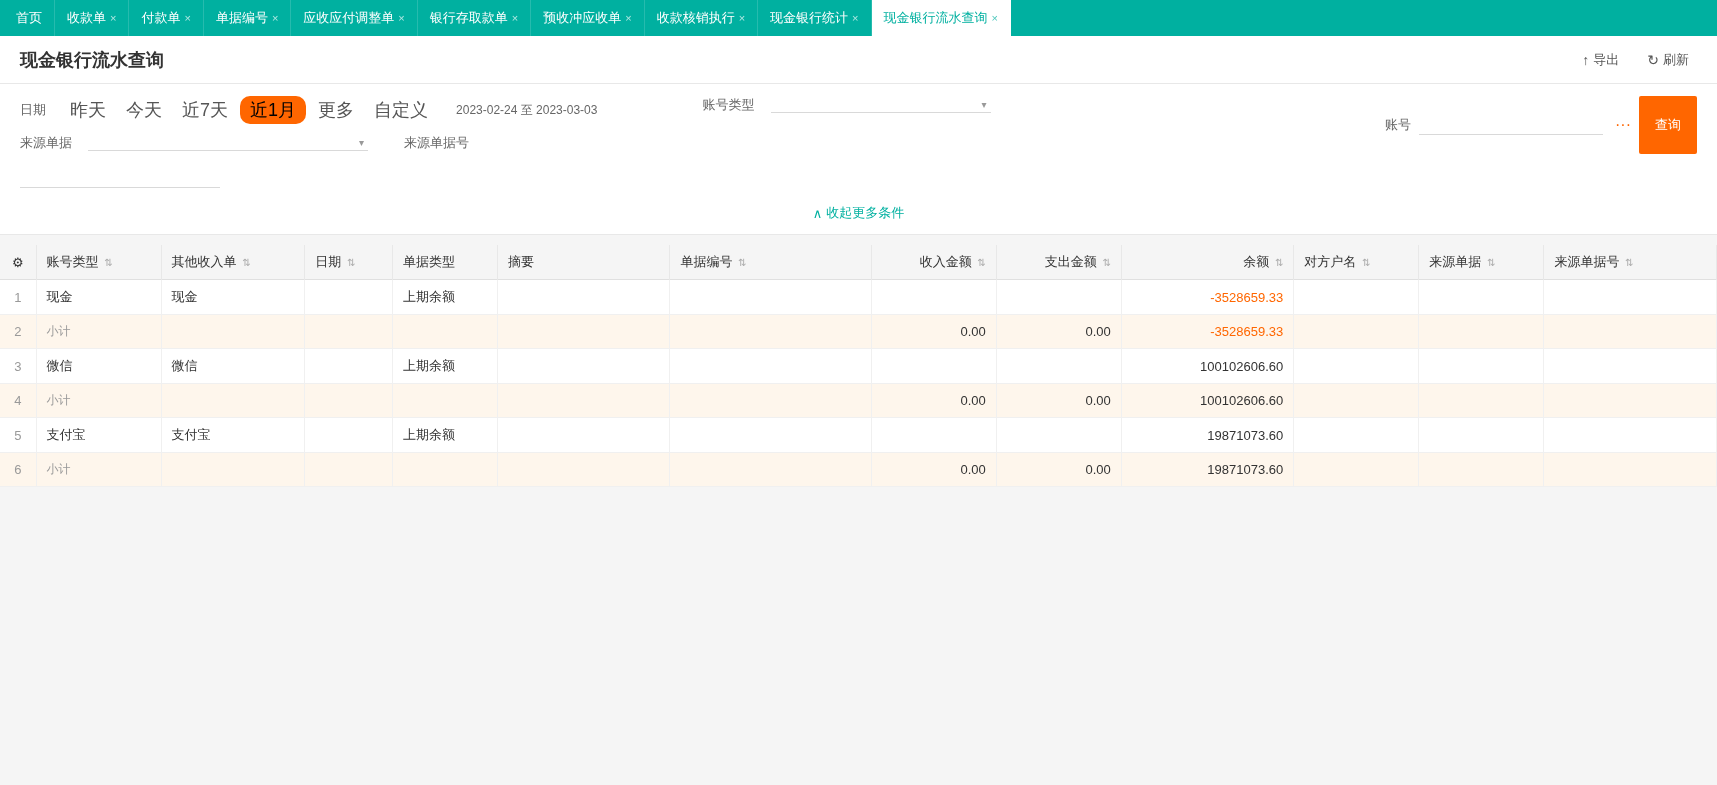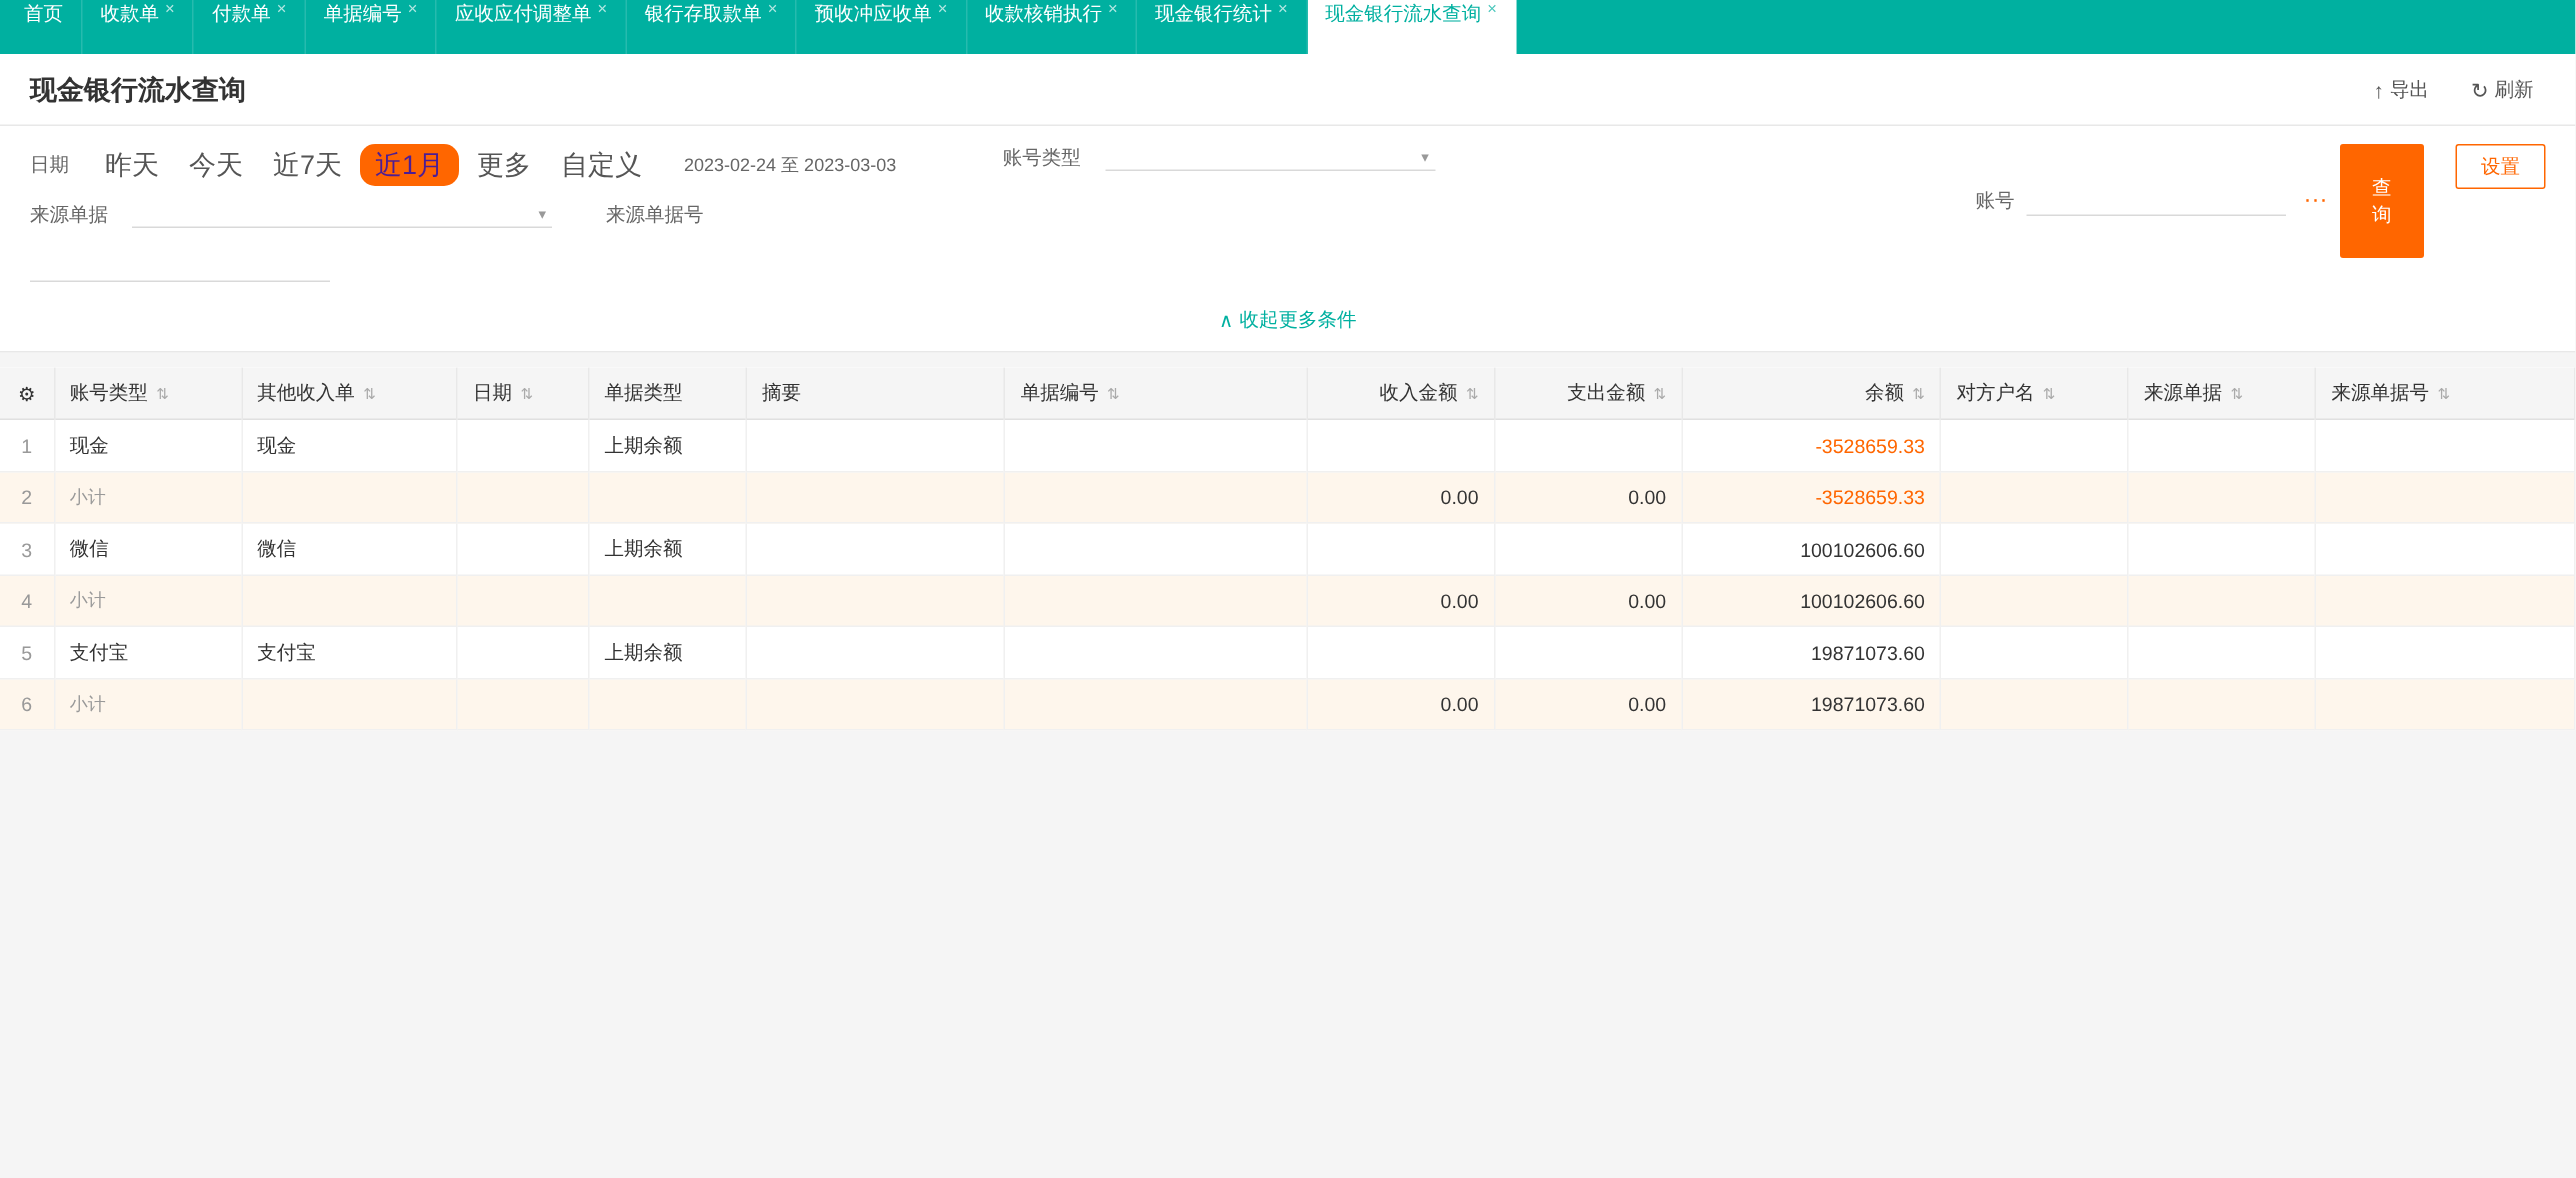--- a/index.html
+++ b/index.html
@@ -12,20 +12,21 @@
       align-items: center;
       height: 36px;
       padding: 0 4px;
       overflow: hidden;
     }
     .nav-item {
       color: #fff;
       padding: 0 12px;
       height: 36px;
       display: flex;
+      align-items: center;
       cursor: pointer;
       white-space: nowrap;
       font-size: 13px;
       border-right: 1px solid rgba(255,255,255,0.15);
     }
     .nav-item.active {
       background: #fff;
       color: #00b0a0;
     }
     .nav-close {
@@ -90,21 +91,21 @@
     .date-opt {
       padding: 2px 8px;
       cursor: pointer;
       color: #555;
       font-size: 18px;
       border-radius: 2px;
       text-align: right;
     }
     .date-opt.active {
       background: #f60;
-      color: #4c1d95;
+      color: #000000;
       border-radius: 10px;
       padding: 2px 10px;
     }
     .date-range {
       color: #666;
       font-size: 12px;
       margin-left: 4px;
     }
     .filter-select {
       display: flex;
@@ -317,23 +318,20 @@
       </div>
     </div>
 
     <div style="display:flex; flex-direction:row; gap:8px; align-items:flex-start;">
       <div style="display:flex; align-items:center; gap:8px;">
         <span class="filter-label">账号</span>
         <input class="filter-input" style="min-width: 160px;">
         <span class="filter-dots">···</span>
         <button class="query-btn">查询</button>
       </div>
-      <div style="display:flex; justify-content:flex-end; width:100%;">
-        <button class="setting-btn">设置</button>
-      </div>
     </div>
   </div>
 
   <div class="collapse-bar">
     <span>∧</span>
     <span>收起更多条件</span>
   </div>
 </div>
 
 <div class="table-container">

